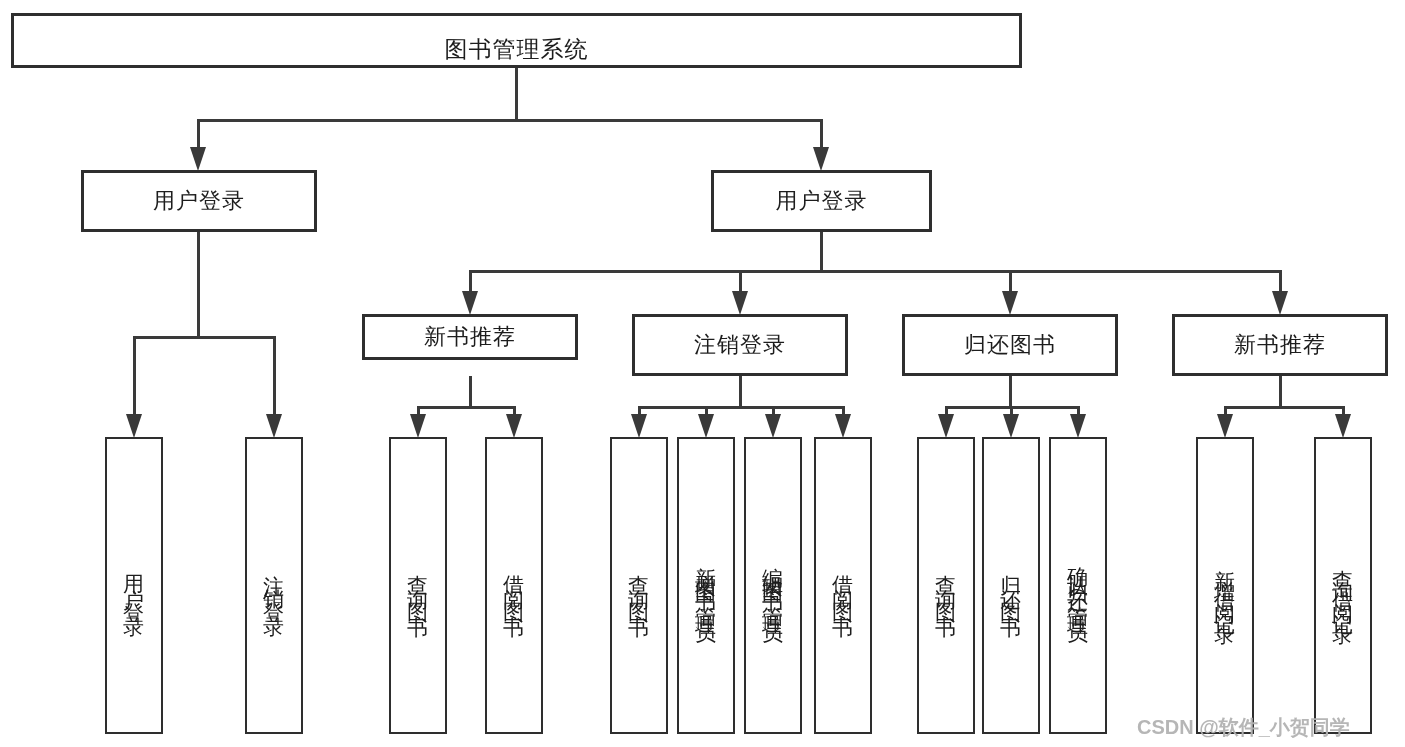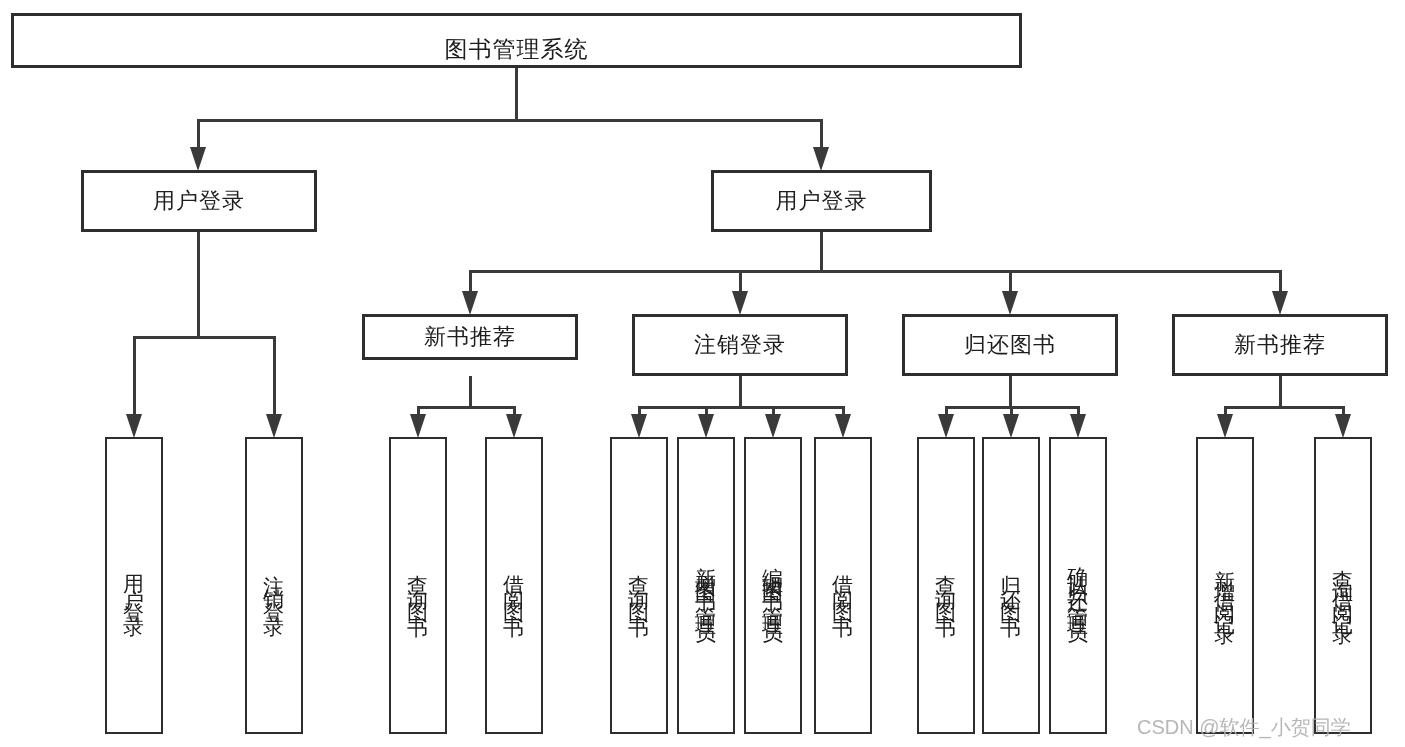--- a/index.html
+++ b/index.html
@@ -17,21 +17,21 @@
            font-size:22px; letter-spacing:1px; }
   .hbox.root { font-size:23px;align-items:flex-end; }
   .vbox  { position:absolute; top:437px; width:58px; height:297px;
            background:#ffffff; border:2px solid #2e2e2e;
            display:flex; align-items:center; justify-content:center; }
   .vtext { writing-mode:vertical-rl; text-orientation:mixed;
            font-size:21px; line-height:1; letter-spacing:14px; white-space:nowrap; }
   .vtext.v6 { letter-spacing:11px; }
   .vtext.v9 { letter-spacing:8px; }
   .watermark { position:absolute; left:1137px; top:714px; font-size:20px;
-               color:rgba(178,178,178,0.95); z-index:10; white-space:nowrap; }
+               color:rgba(178,178,178,0.95); z-index:10; white-space:nowrap;font-weight:bold; }
 </style>
 </head>
 <body>
 
 <div class="stage">
 
   <div class="line" style="left:515px;top:67px;width:3px;height:54px"></div>
   <div class="line" style="left:197px;top:119px;width:626px;height:3px"></div>
   <div class="line" style="left:197px;top:119px;width:3px;height:31px"></div>
   <div class="arrow" style="left:190px;top:147px"></div>

